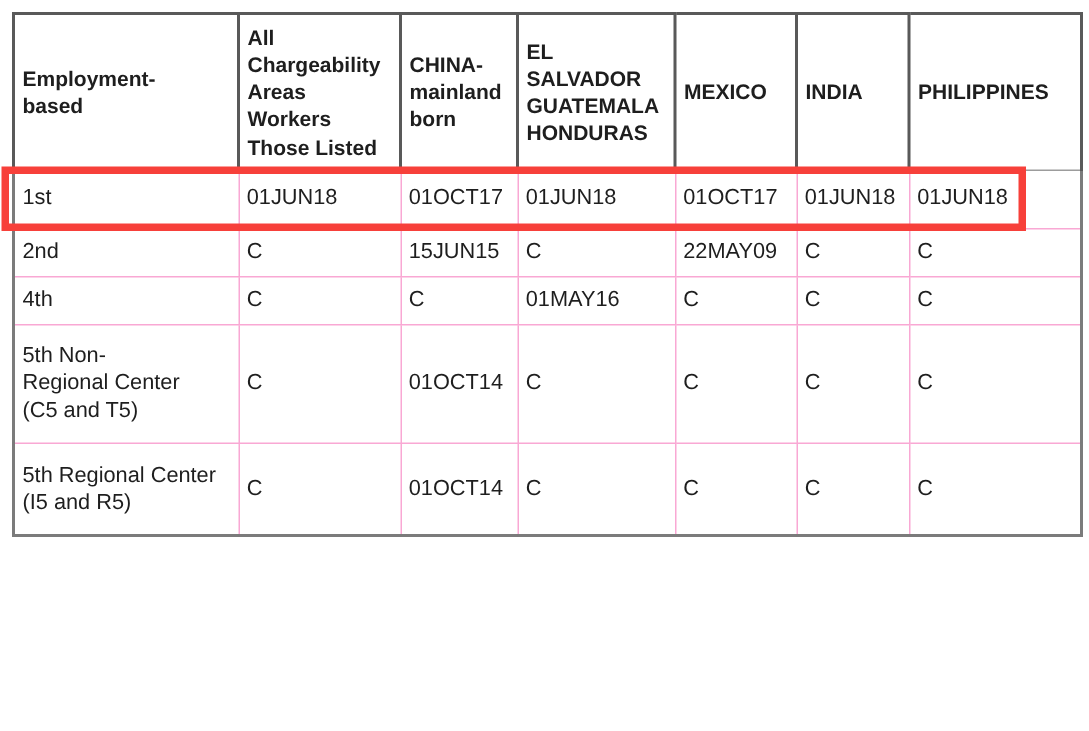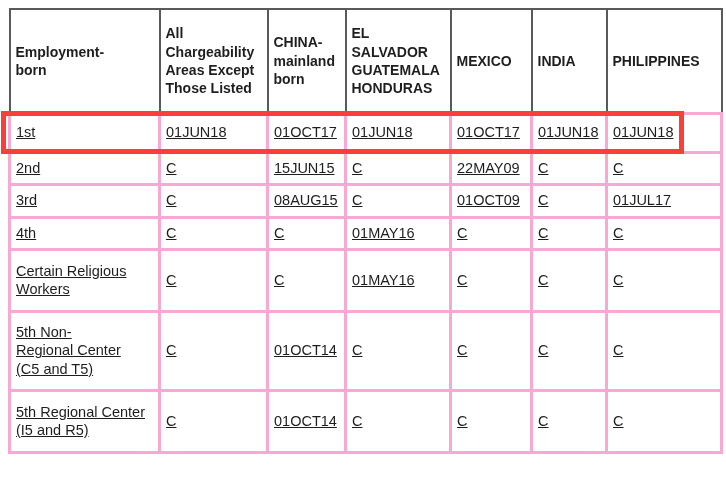--- a/index.html
+++ b/index.html
@@ -34,25 +34,24 @@
     color: #1e1e1e;
   }
   .vb th {
     border: 2px solid #595959;
     border-bottom: 1px solid #9c9c9c;
     font-size: 14px;
     font-weight: bold;
     line-height: 1.3;
   }
   .vb td {
-    border: 3px solid #f9a8d4;
+    border: 1px solid #f9a8d4;
     font-size: 14.5px;
     font-weight: normal;
     line-height: 1.25;
-    text-decoration: underline;
   }
   tr.rh  { height: 104px; }
   tr.r0  { height: 39px; }
   tr.r1  { height: 32px; }
   tr.r2  { height: 33px; }
   tr.r3  { height: 34px; }
   tr.r4  { height: 32px; }
   tr.r5  { height: 62px; }
   tr.r6  { height: 79px; margin-left: 31px; }
   tr.r7  { height: 62px; margin-top: 18px; }
@@ -79,24 +78,24 @@
         <col style="width:108px">
         <col style="width:78px">
       <col style="width:105px">
         <col style="width:81px">
         <col style="width:75px">
       <col style="width:115px">
     </colgroup>
     <thead>
       <tr class="rh">
         <th>Employment-
-born</th>
+based</th>
         <th>All
 Chargeability
-Areas Except
+Areas Workers
 Those Listed</th>
         <th>CHINA-
 mainland
 born</th>
         <th>EL
 SALVADOR
 GUATEMALA
 HONDURAS</th>
         <th>MEXICO</th>
         <th>INDIA</th>
@@ -115,41 +114,22 @@
       </tr>
       <tr class="r1">
         <td>2nd</td>
         <td>C</td>
         <td>15JUN15</td>
         <td>C</td>
         <td>22MAY09</td>
         <td>C</td>
         <td>C</td>
       </tr>
-      <tr class="r2">
-        <td>3rd</td>
-        <td>C</td>
-        <td>08AUG15</td>
-        <td>C</td>
-        <td>01OCT09</td>
-        <td>C</td>
-        <td>01JUL17</td>
-      </tr>
       <tr class="r4">
         <td>4th</td>
-        <td>C</td>
-        <td>C</td>
-        <td>01MAY16</td>
-        <td>C</td>
-        <td>C</td>
-        <td>C</td>
-      </tr>
-      <tr class="r5">
-        <td>Certain Religious
-Workers</td>
         <td>C</td>
         <td>C</td>
         <td>01MAY16</td>
         <td>C</td>
         <td>C</td>
         <td>C</td>
       </tr>
       <tr class="r6">
         <td>5th Non-
 Regional Center

